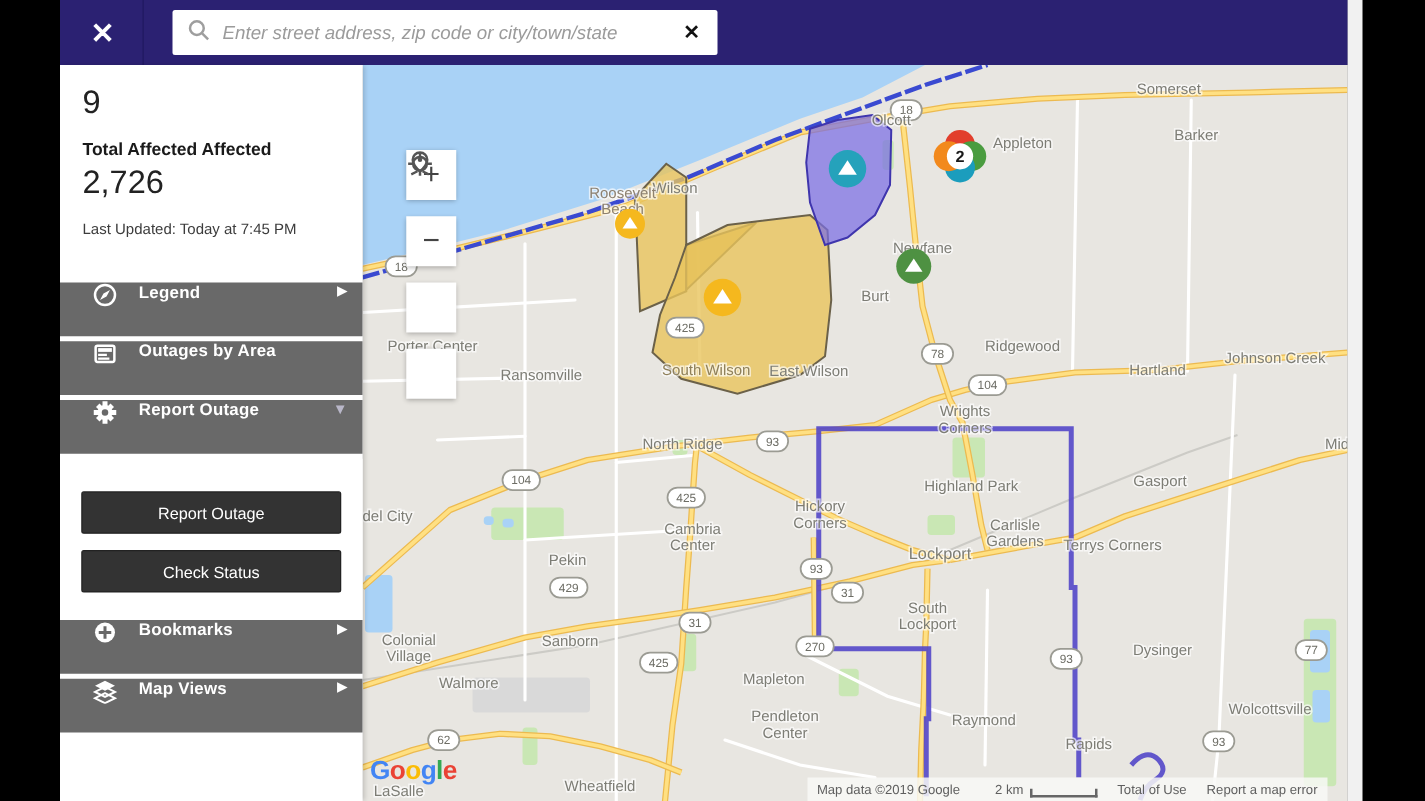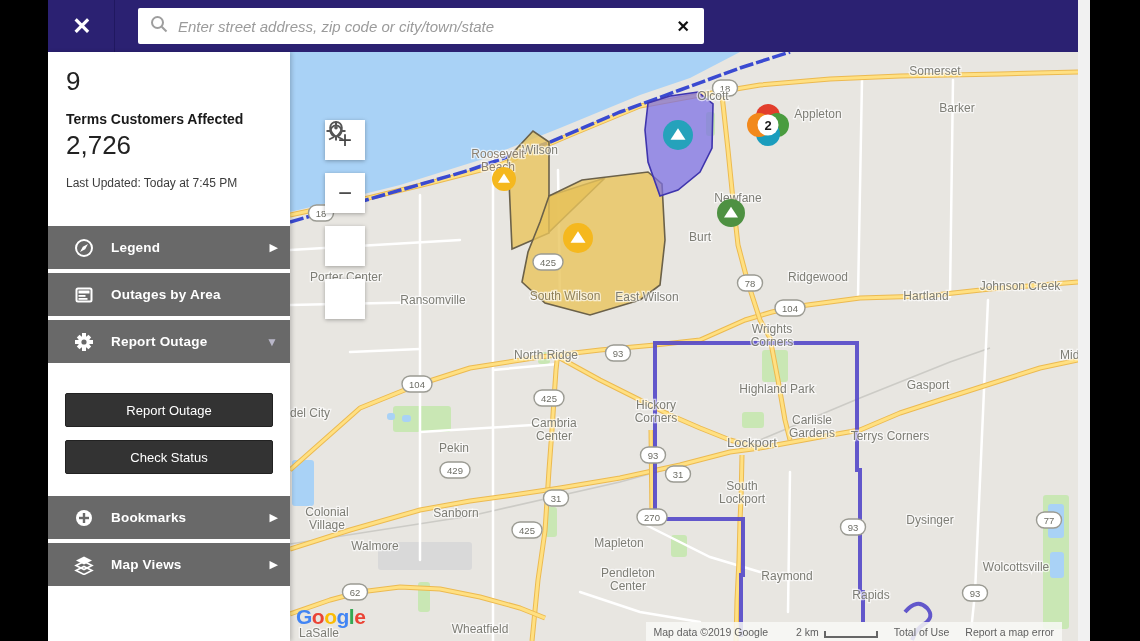--- a/index.html
+++ b/index.html
@@ -6,37 +6,37 @@
   html,body { width:1140px; height:641px; background:#000; overflow:hidden;
               font-family:"Liberation Sans", sans-serif; }
   .app { position:absolute; left:48px; top:0; width:1030px; height:641px; background:#fff; }
   .scroll-strip { position:absolute; left:1078px; top:0; width:12px; height:641px; background:#f1f1f1; }
 
   
   .topbar { position:absolute; left:0; top:0; width:100%; height:52px; background:#2b2172; }
   .topbar-close { position:absolute; left:18px; top:11px; width:32px; height:30px; color:#fff;
                   font-size:23px; font-weight:bold; text-align:center; line-height:30px; cursor:pointer; }
   .topbar-sep { position:absolute; left:66px; top:0; width:1px; height:52px; background:#201860; }
-  .searchbox { position:absolute; left:90px; top:8px; width:566px; height:36px; background:#fff;
+  .searchbox { position:absolute; left:90px; top:8px; width:436px; height:36px; background:#fff;
                border-radius:2px; display:flex; align-items:center; }
   .search-icon { margin:0 10px 0 12px; flex:0 0 auto; }
   .searchbox input { flex:1; border:none; outline:none; font-style:italic; font-size:15px;
                      color:#333; font-family:"Liberation Sans", sans-serif; }
   .searchbox input::placeholder { color:#9b9b9b; }
   .search-clear { margin:0 14px; font-size:16px; font-weight:bold; color:#111; cursor:pointer; }
 
   
   .sidebar { position:absolute; left:0; top:52px; width:242px; height:589px; background:#fff;
              box-shadow:2px 0 4px rgba(0,0,0,.18); z-index:5; }
   .stats { padding:12px 18px 0 18px; }
   .stat-label { font-size:14px; font-weight:bold; color:#1a1a1a; line-height:17px; }
   .stat-value { font-size:26px; color:#222; line-height:34px; margin-bottom:13px; }
   .updated { margin-top:12px; font-size:12px; color:#3c3c3c; line-height:16px; }
   .acc-wrap { margin-top:35px; }
-  .acc-row { height:43px; background:#696969; margin-bottom:4px; display:flex; align-items:center;
+  .acc-row { height:43px; background:#696969; margin-bottom:4px; display:flex; 
              cursor:pointer; }
   .acc-icon { width:20px; height:20px; margin-left:26px; flex:0 0 auto; }
   .acc-label { color:#fff; font-size:13.5px; font-weight:bold; margin-left:17px; letter-spacing:.2px; }
   .acc-chev { margin-left:auto; margin-right:12px; font-size:11px; color:#fff; }
   .acc-chev.down { color:#b9b7c9; font-size:12px; }
   .acc-panel { background:#fff; padding:26px 17px 22px 17px; }
   .panel-btn { display:block; width:100%; height:34px; background:#333; color:#fff; border:1px solid #222;
                border-radius:2px; font-size:13px; font-family:"Liberation Sans", sans-serif;
                cursor:pointer; margin-bottom:13px; }
   .panel-btn:last-child { margin-bottom:0; }
@@ -77,21 +77,21 @@
           </svg>
       </span>
       <input type="text" placeholder="Enter street address, zip code or city/town/state" style="">
       <span class="search-clear">✕</span>
     </div>
   </div>
 
   <div class="sidebar">
     <div class="stats">
       <div class="stat-value">9</div>
-      <div class="stat-label">Terms Customers Affected</div>
+      <div class="stat-label">Total Affected Affected</div>
       <div class="stat-value">2,726</div>
       <div class="updated">
         <div>Last Updated: Today at 7:45 PM</div>
       </div>
     </div>
 
     <div class="acc-wrap">
       <div class="acc-row">
         <span class="acc-icon">
           <svg width="20" height="20" viewBox="0 0 20 20">

